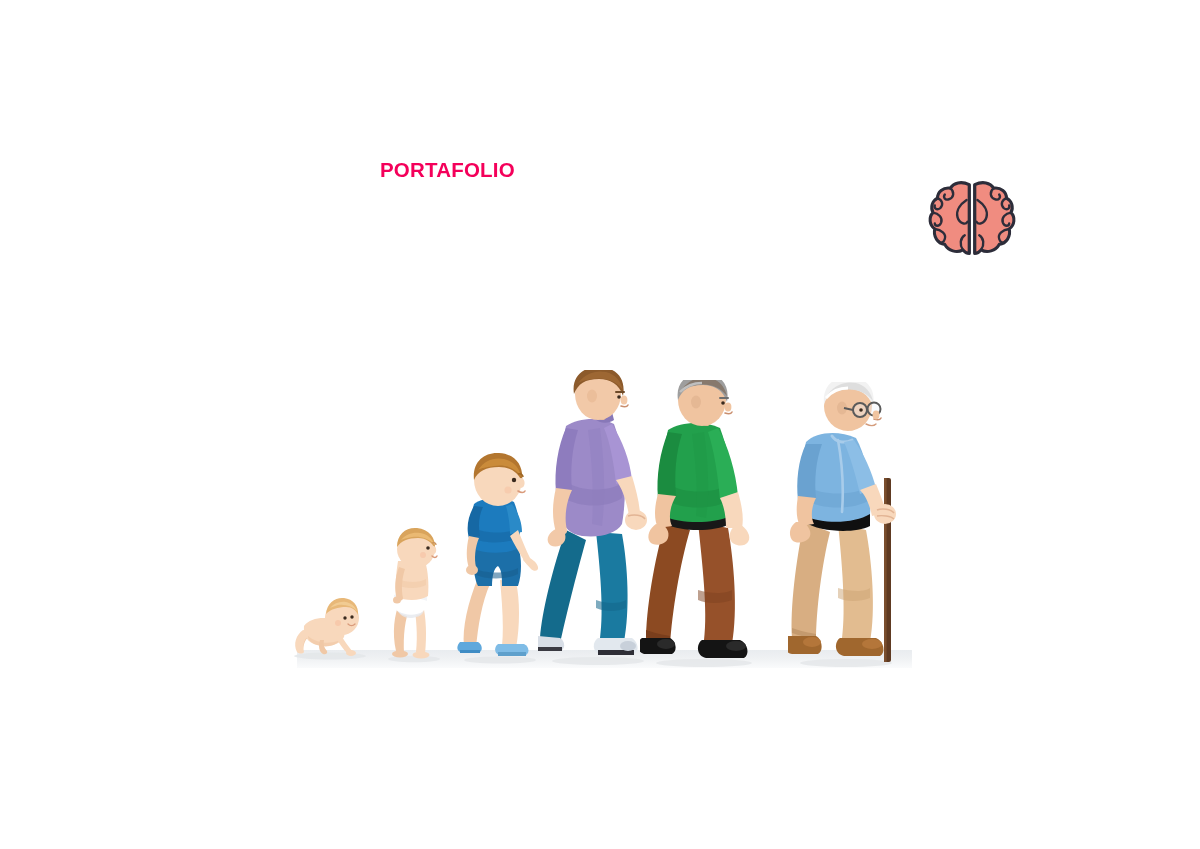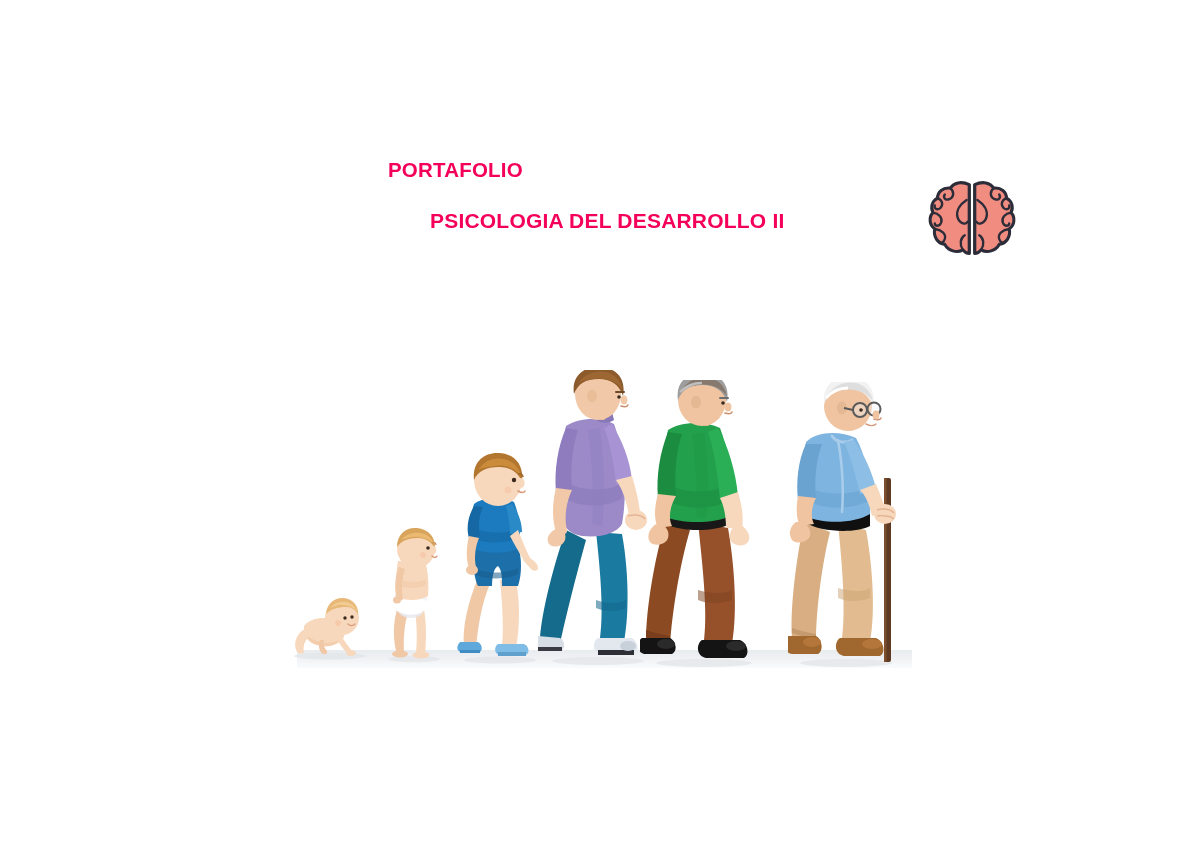--- a/index.html
+++ b/index.html
@@ -26,21 +26,20 @@
   
   .title-line1 {
     position: absolute;
     left: 380px;
     top: 158px;
     font-size: 20.5px;
     font-weight: bold;
     letter-spacing: 0.2px;
     color: #F4005A;
     white-space: nowrap;
-    margin-left: 8px;
   }
   .title-line2 {
     position: absolute;
     left: 430px;
     top: 209px;
     font-size: 21px;
     font-weight: bold;
     letter-spacing: 0.2px;
     color: #F4005A;
     white-space: nowrap;
@@ -72,21 +71,20 @@
     background: linear-gradient(180deg, #E9ECEF 0%, #EFF1F3 45%, #FAFBFC 100%);
   }
   .figure { position: absolute; }
 </style>
 </head>
 <body>
 
 <div class="page">
 
   <div class="title-line1">PORTAFOLIO</div>
-  <div class="title-line2">PSICOLOGIA DEL DESARROLLO II</div>
 
   <div class="brain-icon">
     <svg viewBox="0 0 100 86" width="92" height="78" aria-hidden="true">
 
       <path d="M47 5 C38 1 30 3 26 9 C18 8 12 13 12 20 C6 23 4 30 7 36
                C2 41 3 50 9 54 C7 62 12 70 20 71 C24 78 33 81 40 77
                C43 81 47 81 47 81 Z" fill="#F08C80" stroke="#2D2D3A" stroke-width="3.4" stroke-linejoin="round" stroke-linecap="round"></path>
 
       <g fill="none" stroke="#2D2D3A" stroke-width="2.6" stroke-linecap="round">
         <path d="M26 9 C31 13 30 19 25 21 C20 23 18 19 20 16"></path>

